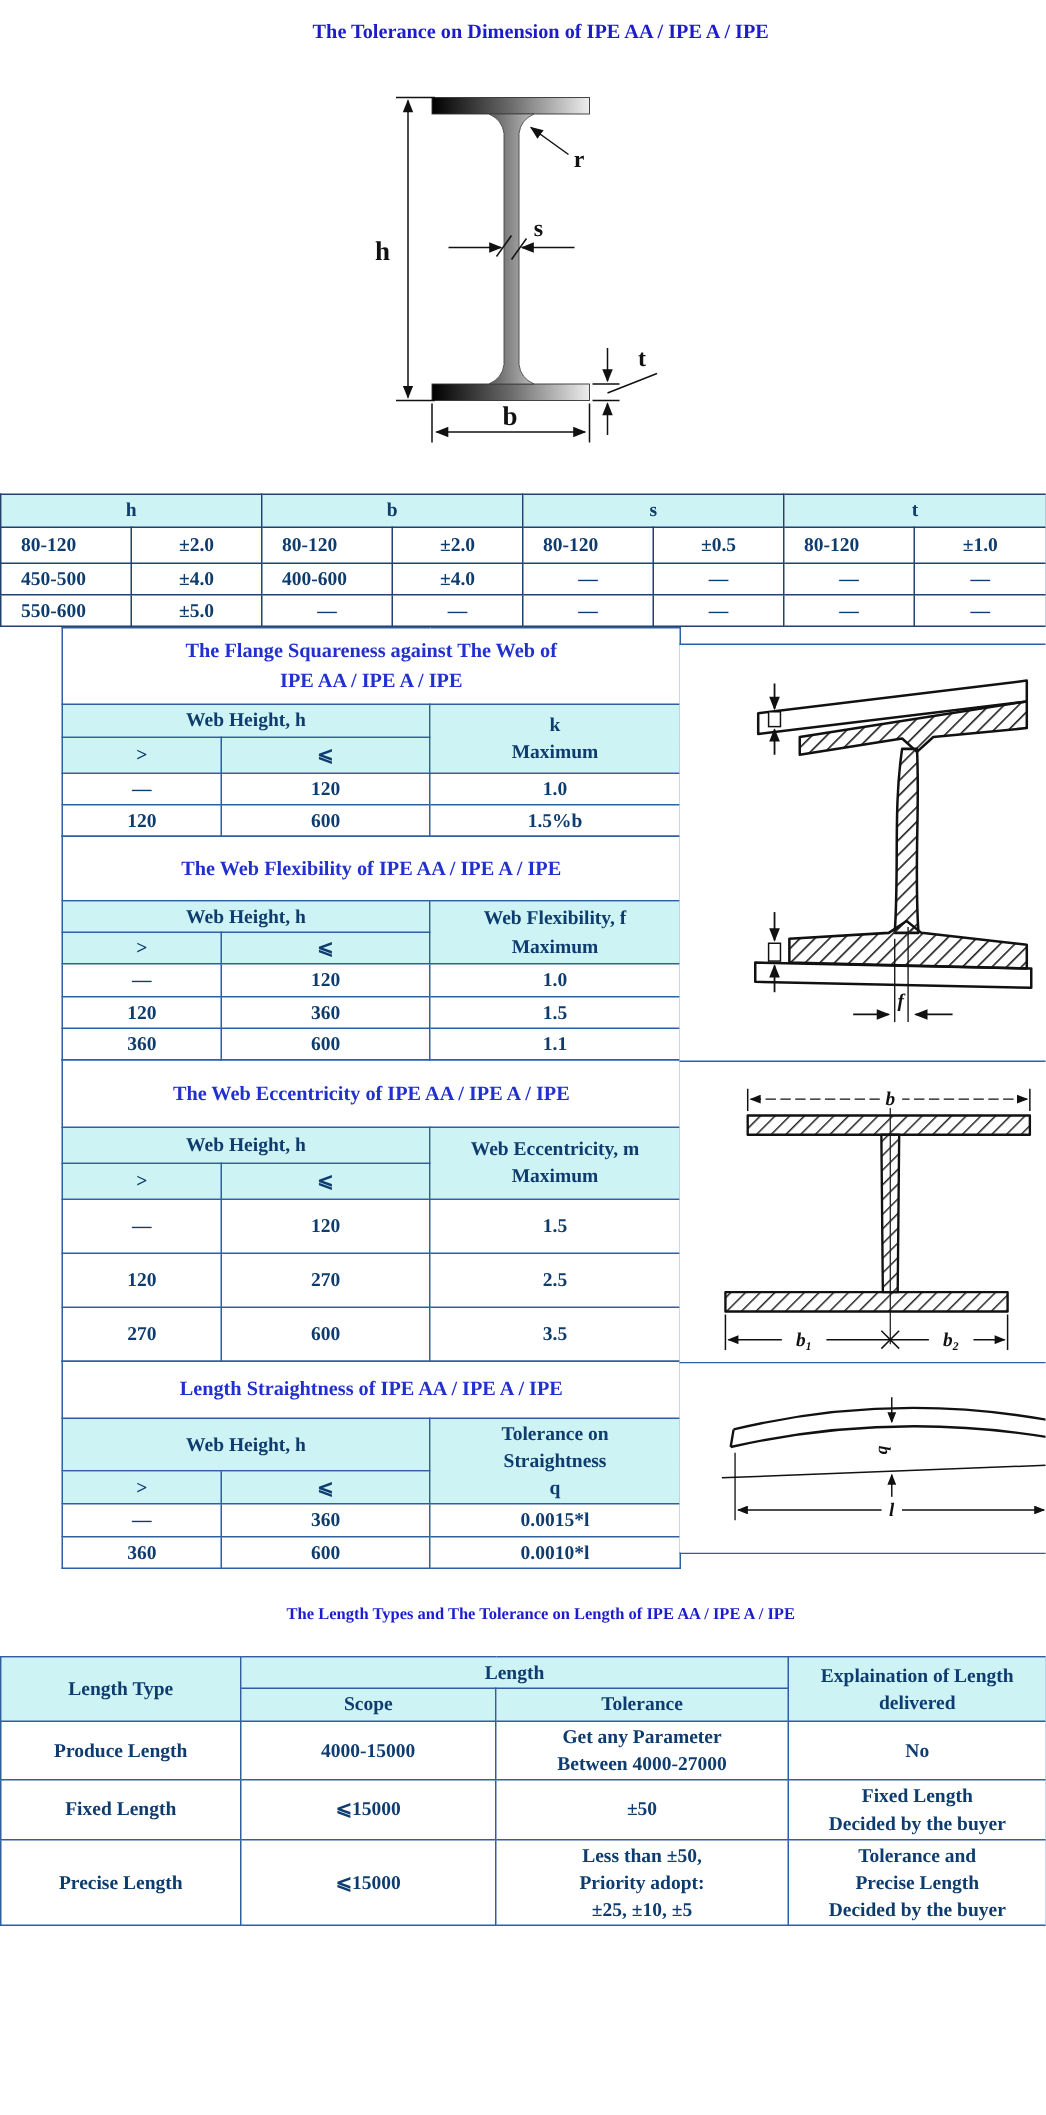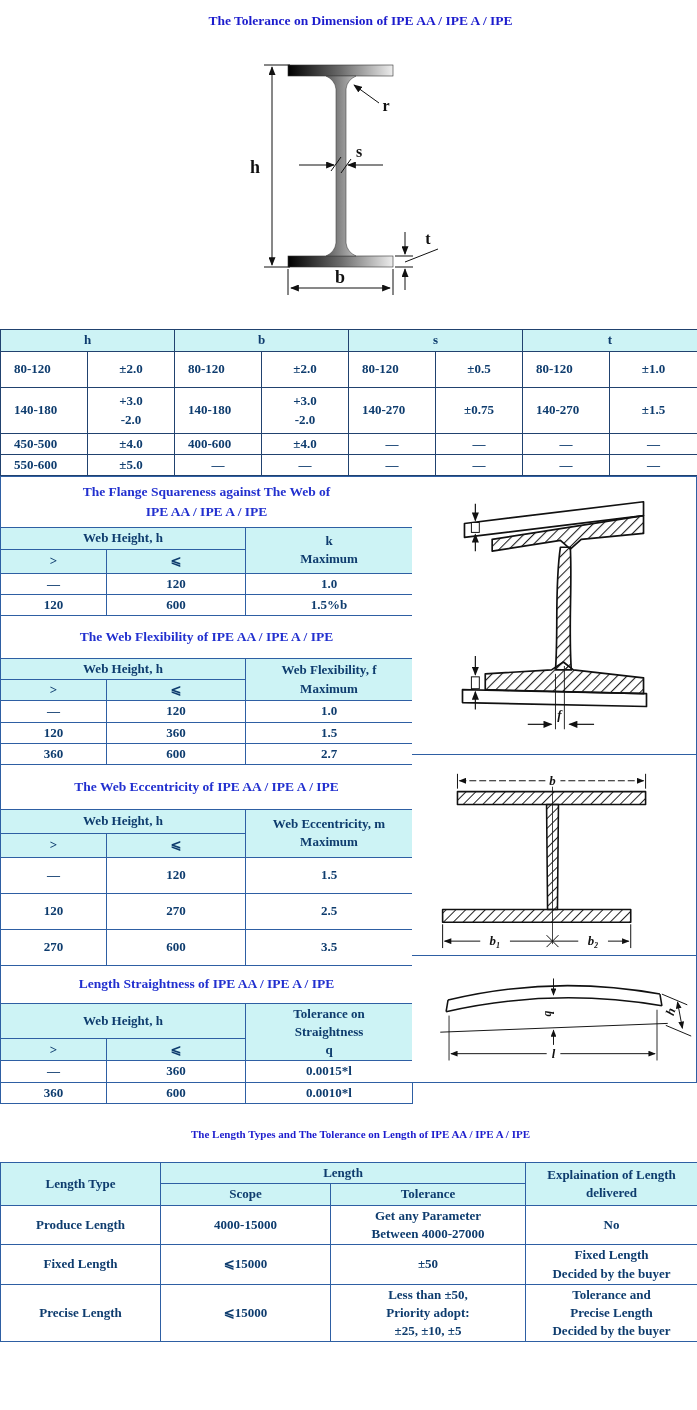--- a/index.html
+++ b/index.html
@@ -11,23 +11,23 @@
   .t3{font-size:11px;line-height:18px;margin:21px 0 19px 0;}
   svg.main-diagram{display:block;margin:0 auto;}
   table{border-collapse:collapse;table-layout:fixed;}
   td{border:1px solid #2e5fa3;color:#0e3c6e;font-size:13px;font-weight:bold;
      text-align:center;vertical-align:middle;padding:1px 3px;line-height:1.4;
      white-space:pre-line;overflow:hidden;}
   .dim-table{width:697px;}
   .dim-table td{border-color:#21426f;}
   .hdr{background:#cdf3f5;}
   .nom{text-align:left;padding-left:13px;}
-  .rg{height:22px}.rs{height:33px}.ra{height:36px}.rb{height:46px}
+  .rg{height:22px}.rs{height:33px}.ra{height:24px}.rb{height:46px}
   .rc{height:22px}.rd{height:20px}.re{height:21px}
-  .shape-wrap{display:flex;width:590px;align-items:flex-start;}
+  .shape-wrap{display:flex;width:590px;align-items:center;margin-left:41px;}
   .shape-left{width:412px;}
   .shape-left table{width:412px;}
   .shape-left table + table{margin-top:-1px;}
   .subtitle{background:#fff;color:#2230cf;font-size:13.5px;line-height:1.5;}
   .shape-right{width:285px;box-sizing:border-box;display:flex;flex-direction:column;
      border-top:1px solid #2e5fa3;border-right:1px solid #2e5fa3;border-bottom:1px solid #2e5fa3;}
   .diag{box-sizing:border-box;border-bottom:1px solid #2e5fa3;display:flex;
      align-items:center;justify-content:center;background:#fff;}
   .diag:last-child{border-bottom:none;}
   .d1{height:278px}.d2{height:201px}.d3{height:126px}
@@ -111,32 +111,20 @@
     <tr class="ra">
       <td class="nom">80-120</td>
       <td>±2.0</td>
       <td class="nom">80-120</td>
       <td>±2.0</td>
       <td class="nom">80-120</td>
       <td>±0.5</td>
       <td class="nom">80-120</td>
       <td>±1.0</td>
     </tr>
-    <tr class="rb">
-      <td class="nom">140-180</td>
-      <td>+3.0
--2.0</td>
-      <td class="nom">140-180</td>
-      <td>+3.0
--2.0</td>
-      <td class="nom">140-270</td>
-      <td>±0.75</td>
-      <td class="nom">140-270</td>
-      <td>±1.5</td>
-    </tr>
     <tr class="rd">
       <td class="nom">450-500</td>
       <td>±4.0</td>
       <td class="nom">400-600</td>
       <td>±4.0</td>
       <td>—</td>
       <td>—</td>
       <td>—</td>
       <td>—</td>
     </tr>
@@ -215,21 +203,21 @@
           <td>1.0</td>
         </tr>
         <tr class="hB4">
           <td>120</td>
           <td>360</td>
           <td>1.5</td>
         </tr>
         <tr class="hB4">
           <td>360</td>
           <td>600</td>
-          <td>2.7</td>
+          <td>1.1</td>
         </tr>
       </tbody>
         </table>
 
       <table>
         <colgroup>
             <col width="106">
             <col width="139">
             <col width="167">
           </colgroup>

